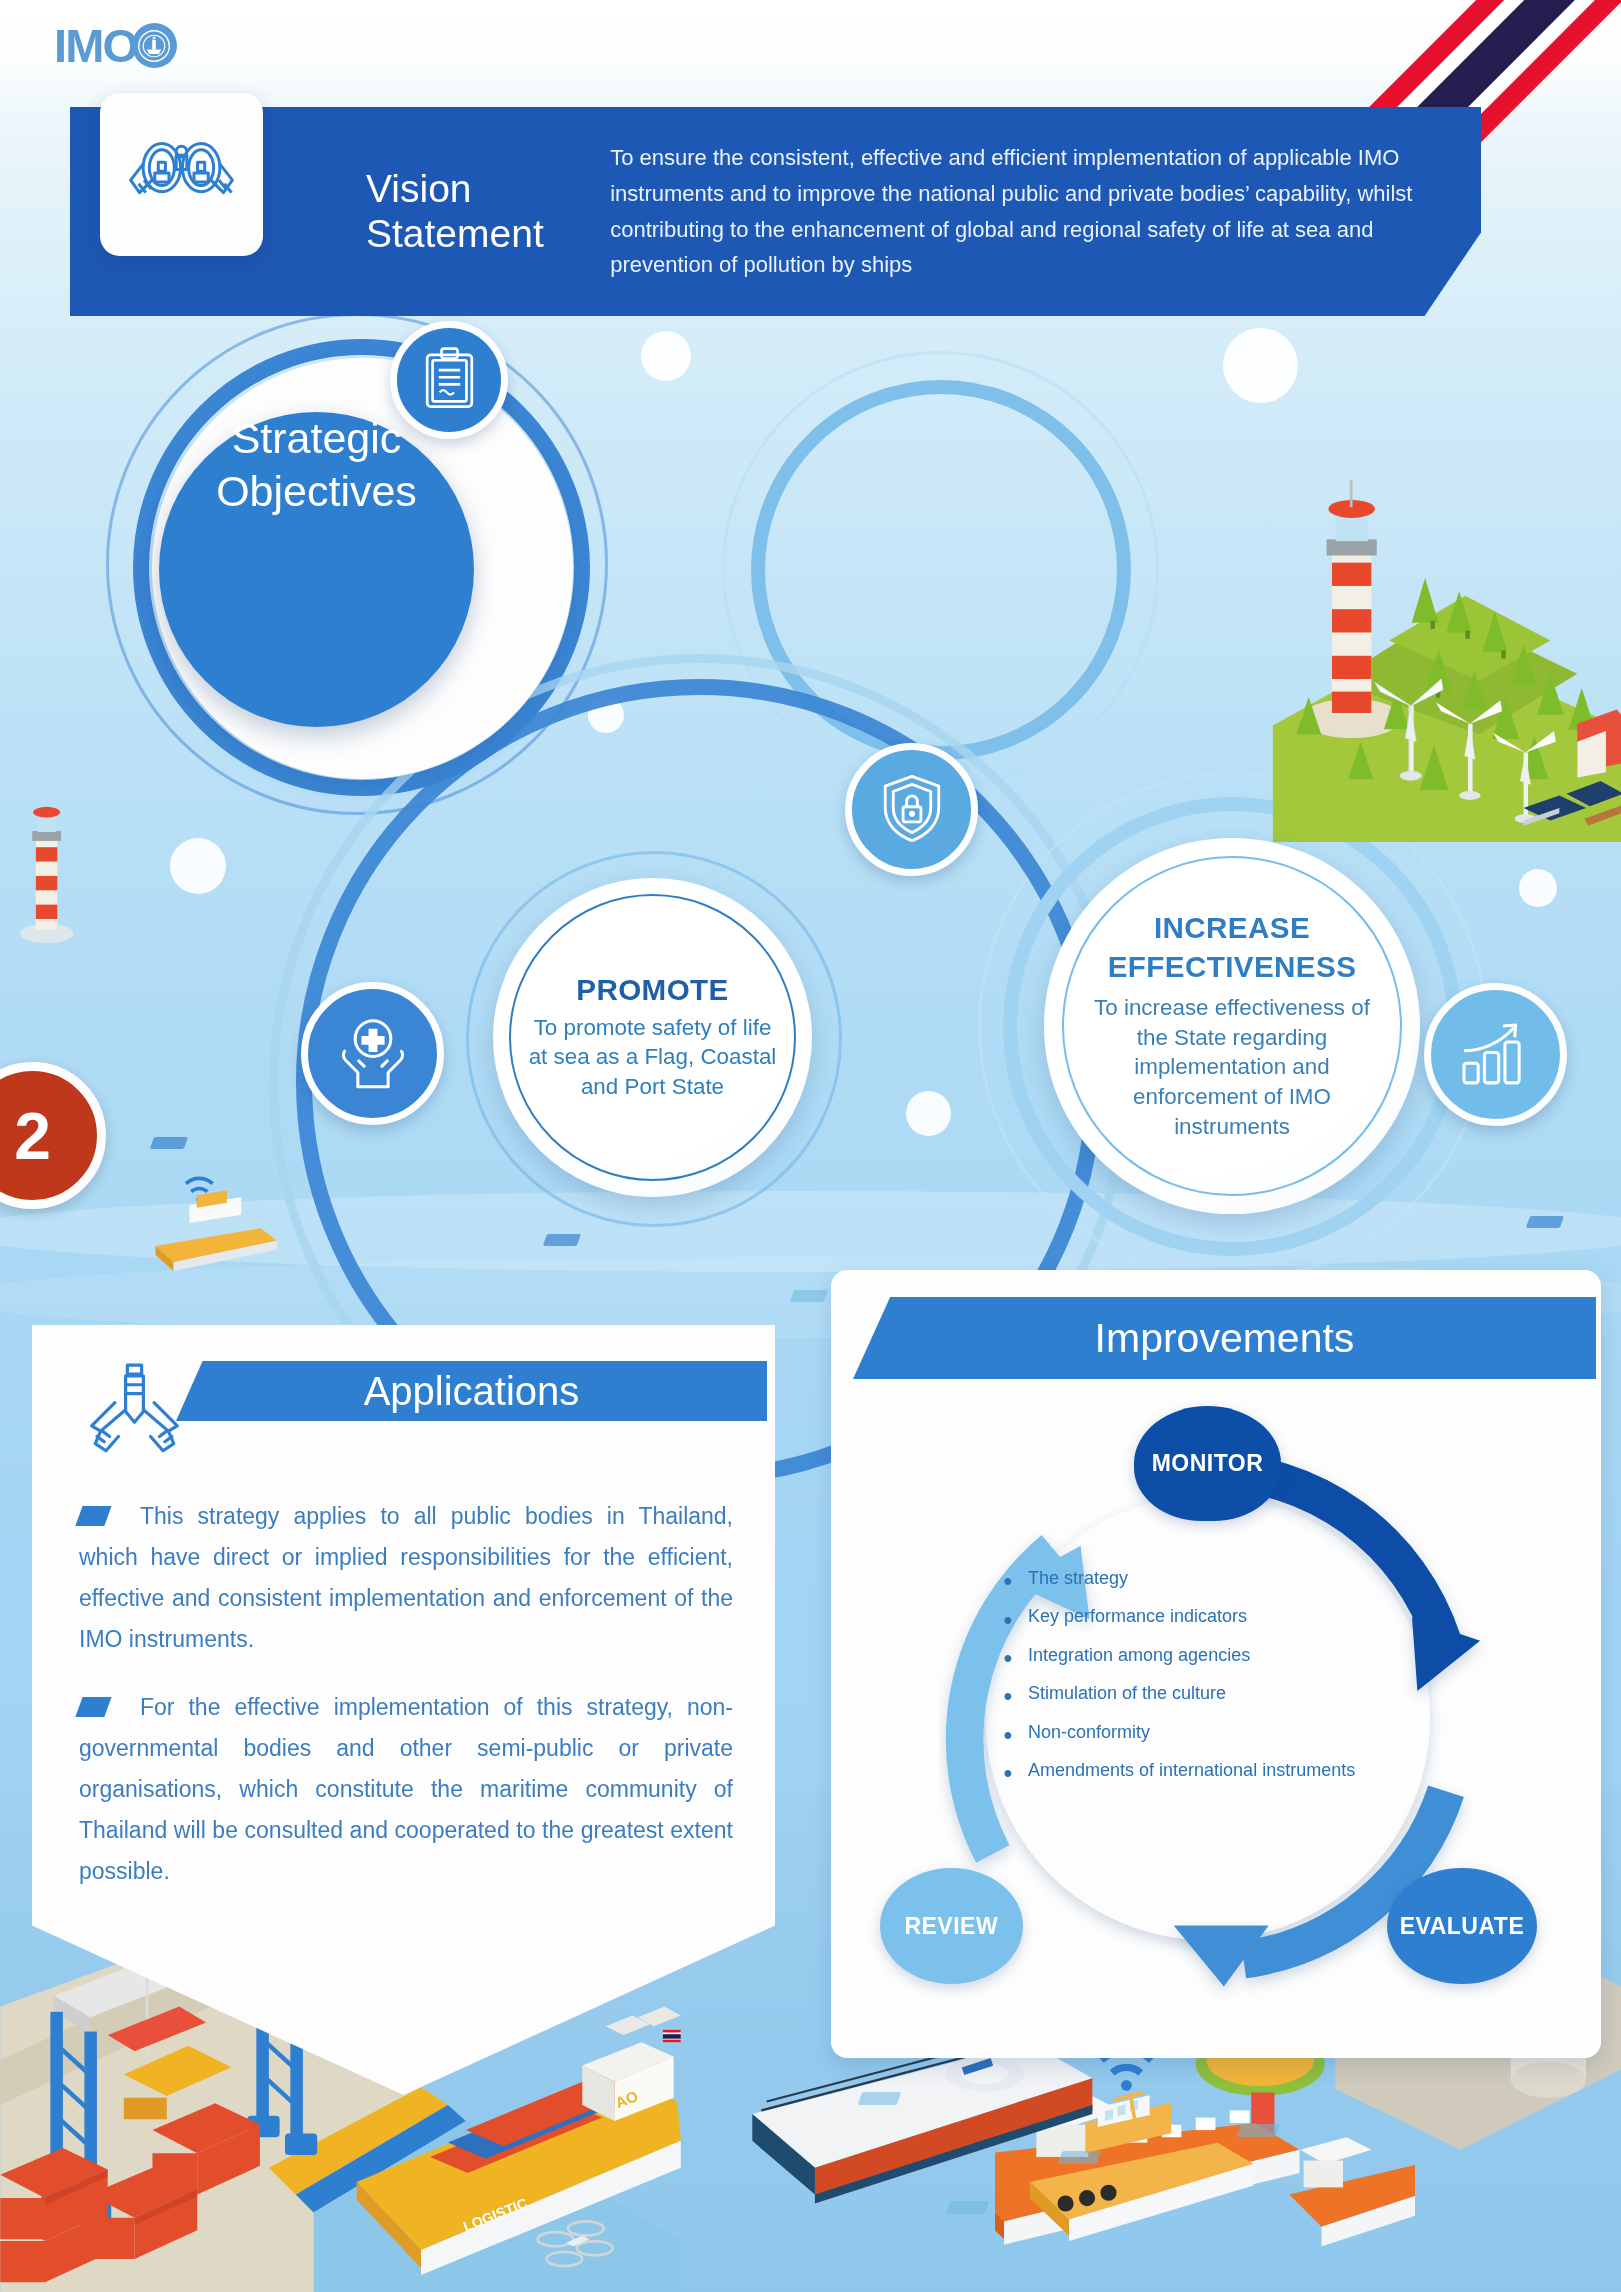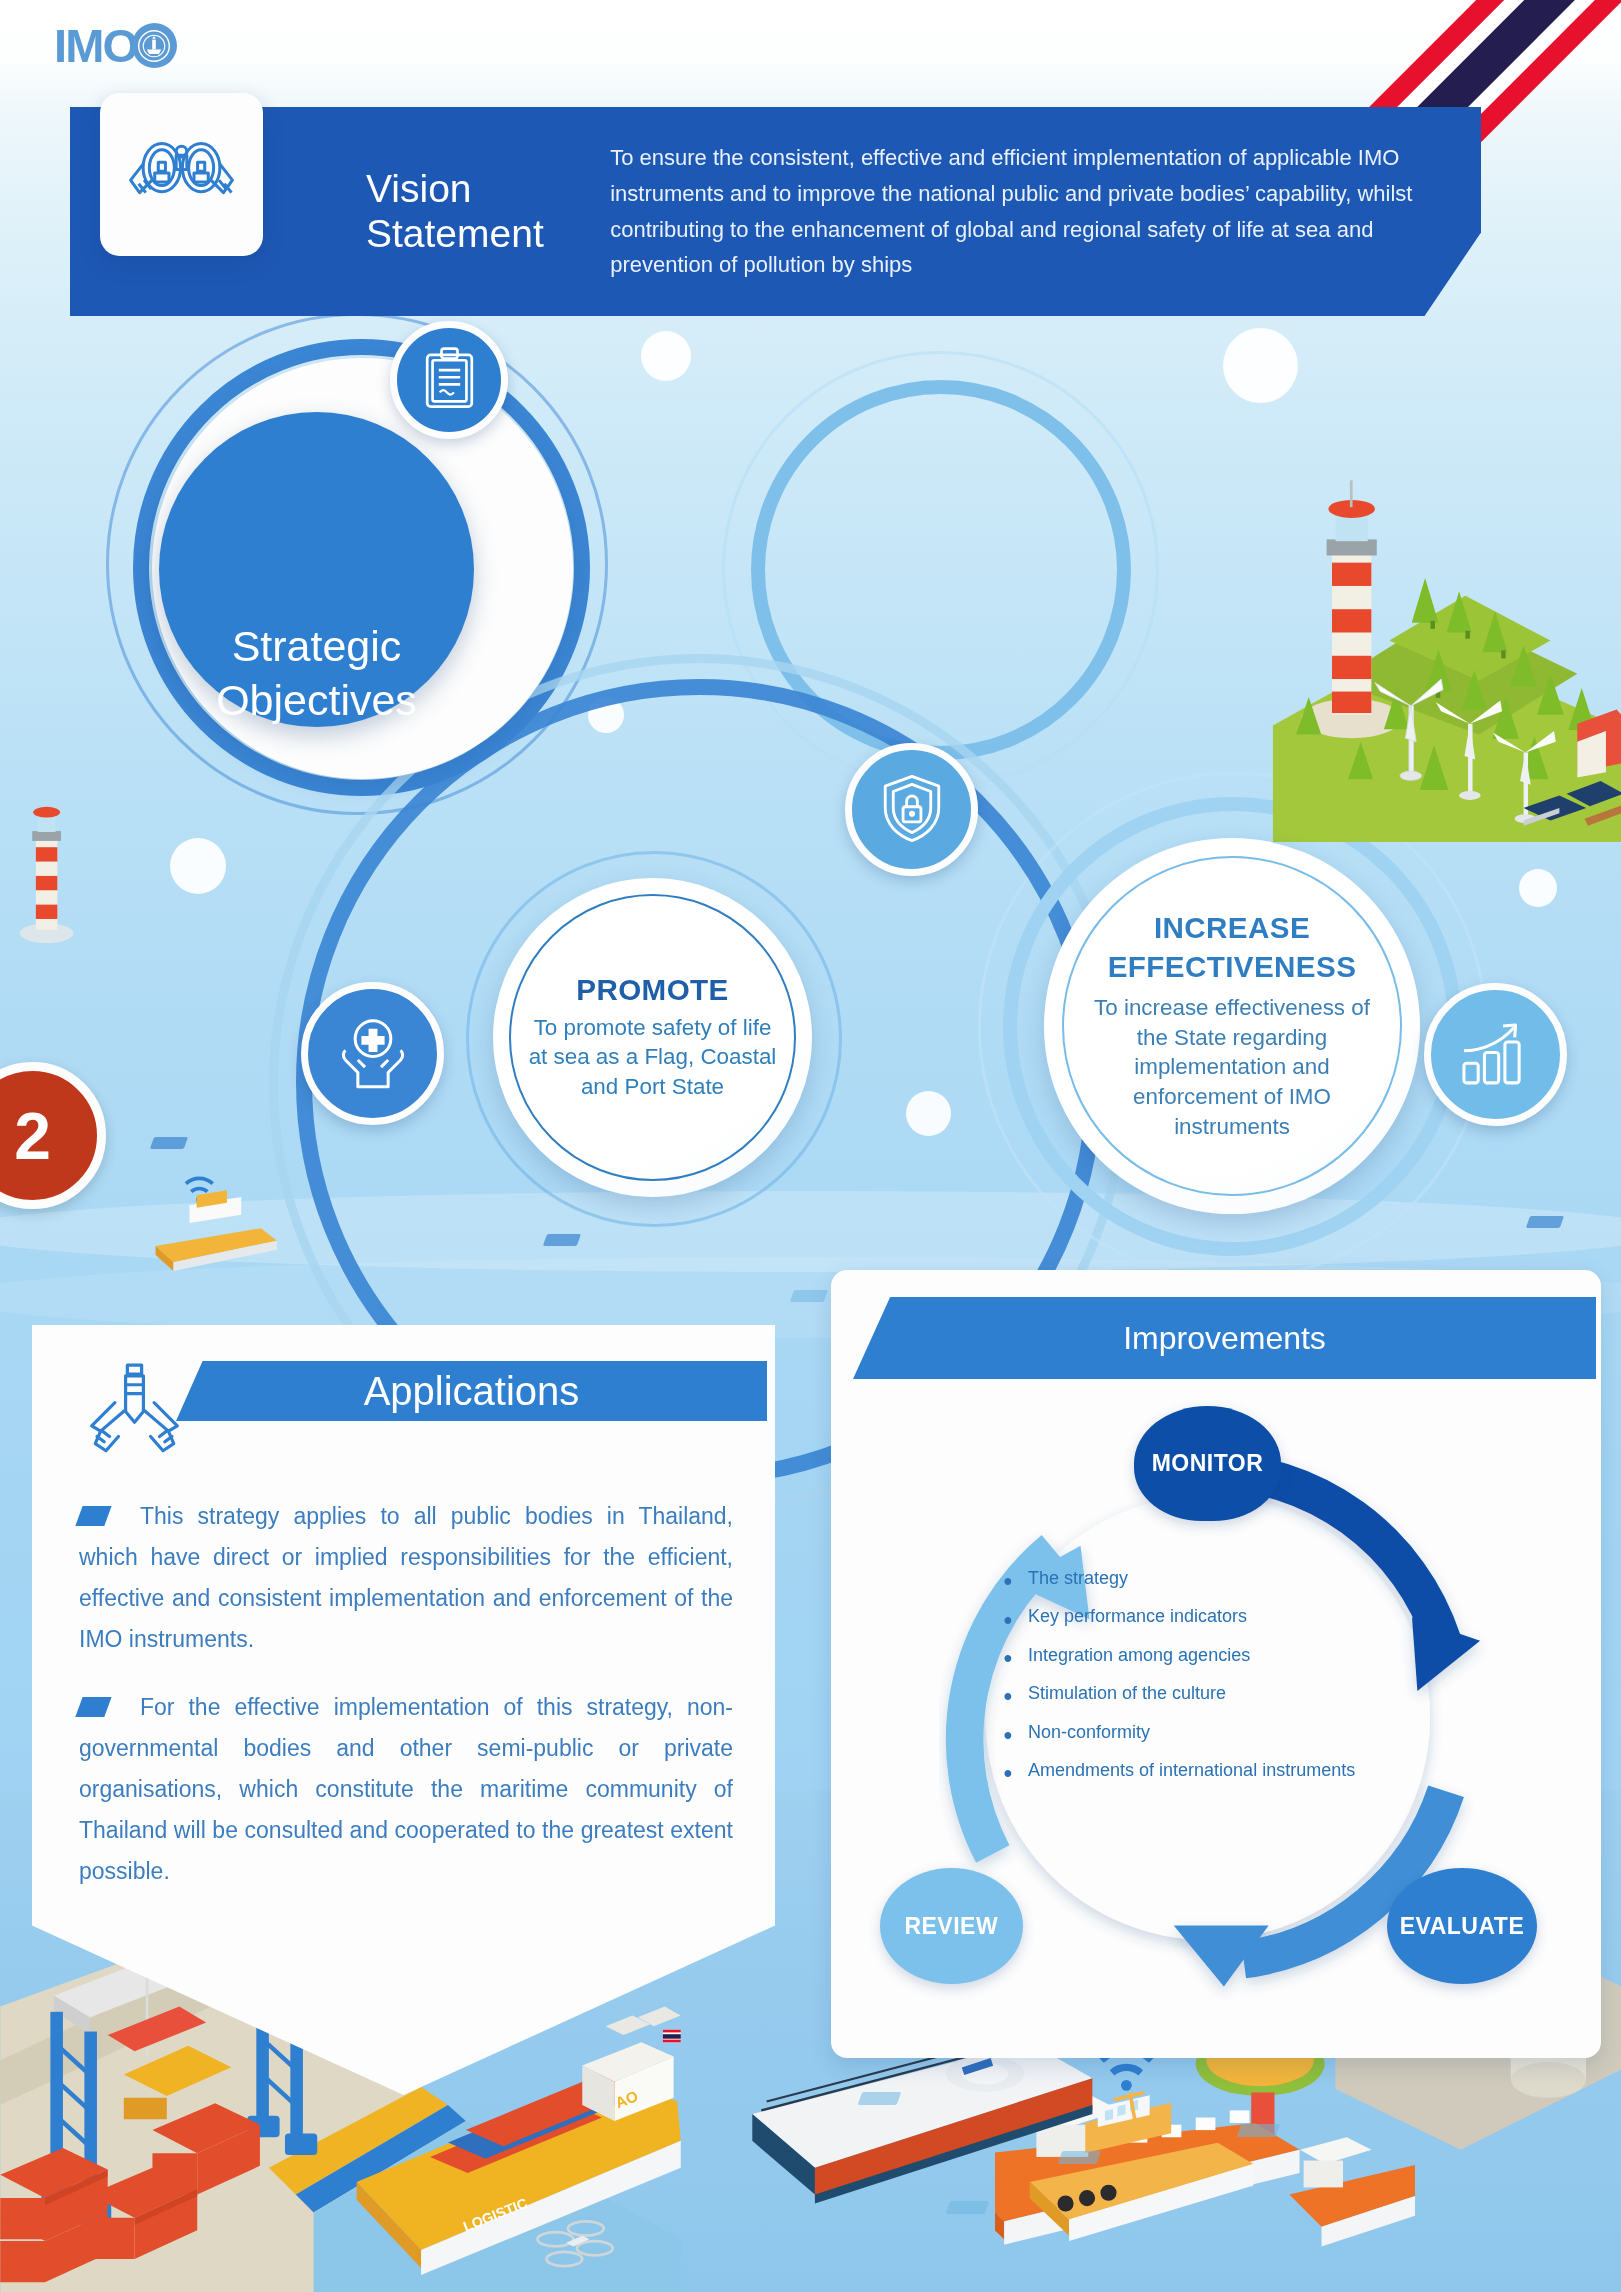--- a/index.html
+++ b/index.html
@@ -127,21 +127,21 @@
   .ring-thin-lighter {
     position: absolute; border-radius: 50%;
     border: 9px solid #a7d4f0; opacity:.8;
   }
 
   .so-main {
     position: absolute; left: 159px; top: 412px;
     width: 315px; height: 315px; border-radius: 50%;
     background: #2f7fd1;
     box-shadow: 0 9px 23px rgba(20,60,120,0.26);
-    display: flex; align-items: flex-end; justify-content: center;
+    display: flex; align-items: flex-start; justify-content: center;
     z-index: 14;
   }
   .so-main-label {
     color: #fff; font-size: 43px; line-height: 1.24;
     text-align: center; font-weight: 400;
   }
 
   .bubble {
     position: absolute; border-radius: 50%;
     background: radial-gradient(circle at 42% 34%, #ffffff 0%, #ffffff 62%, #f2f6fa 100%);
@@ -242,21 +242,21 @@
     box-shadow: 0 7.2px 21.5px rgba(20,60,120,0.15);
     z-index: 30;
   }
   .impr-ribbon {
     position: absolute; left: 853px; top: 1297px;
     width: 743px; height: 82px; background: #2f7fd1;
     clip-path: polygon(5% 0, 100% 0, 100% 100%, 0 100%);
     display: flex; align-items: center; justify-content: center;
     z-index: 33;
   }
-  .impr-ribbon-label { color: #fff; font-size: 32px; font-weight: 400; }
+  .impr-ribbon-label { color: #fff; font-size: 41px; font-weight: 400; }
 
   .cycle-wrap {
     position: absolute; left: 878px; top: 1406px;
     width: 681px; height: 654px; z-index: 33;
   }
   .cycle-list {
     position: absolute; left: 120px; top: 161px;
     width: 448px;
   }
   .cycle-item {

